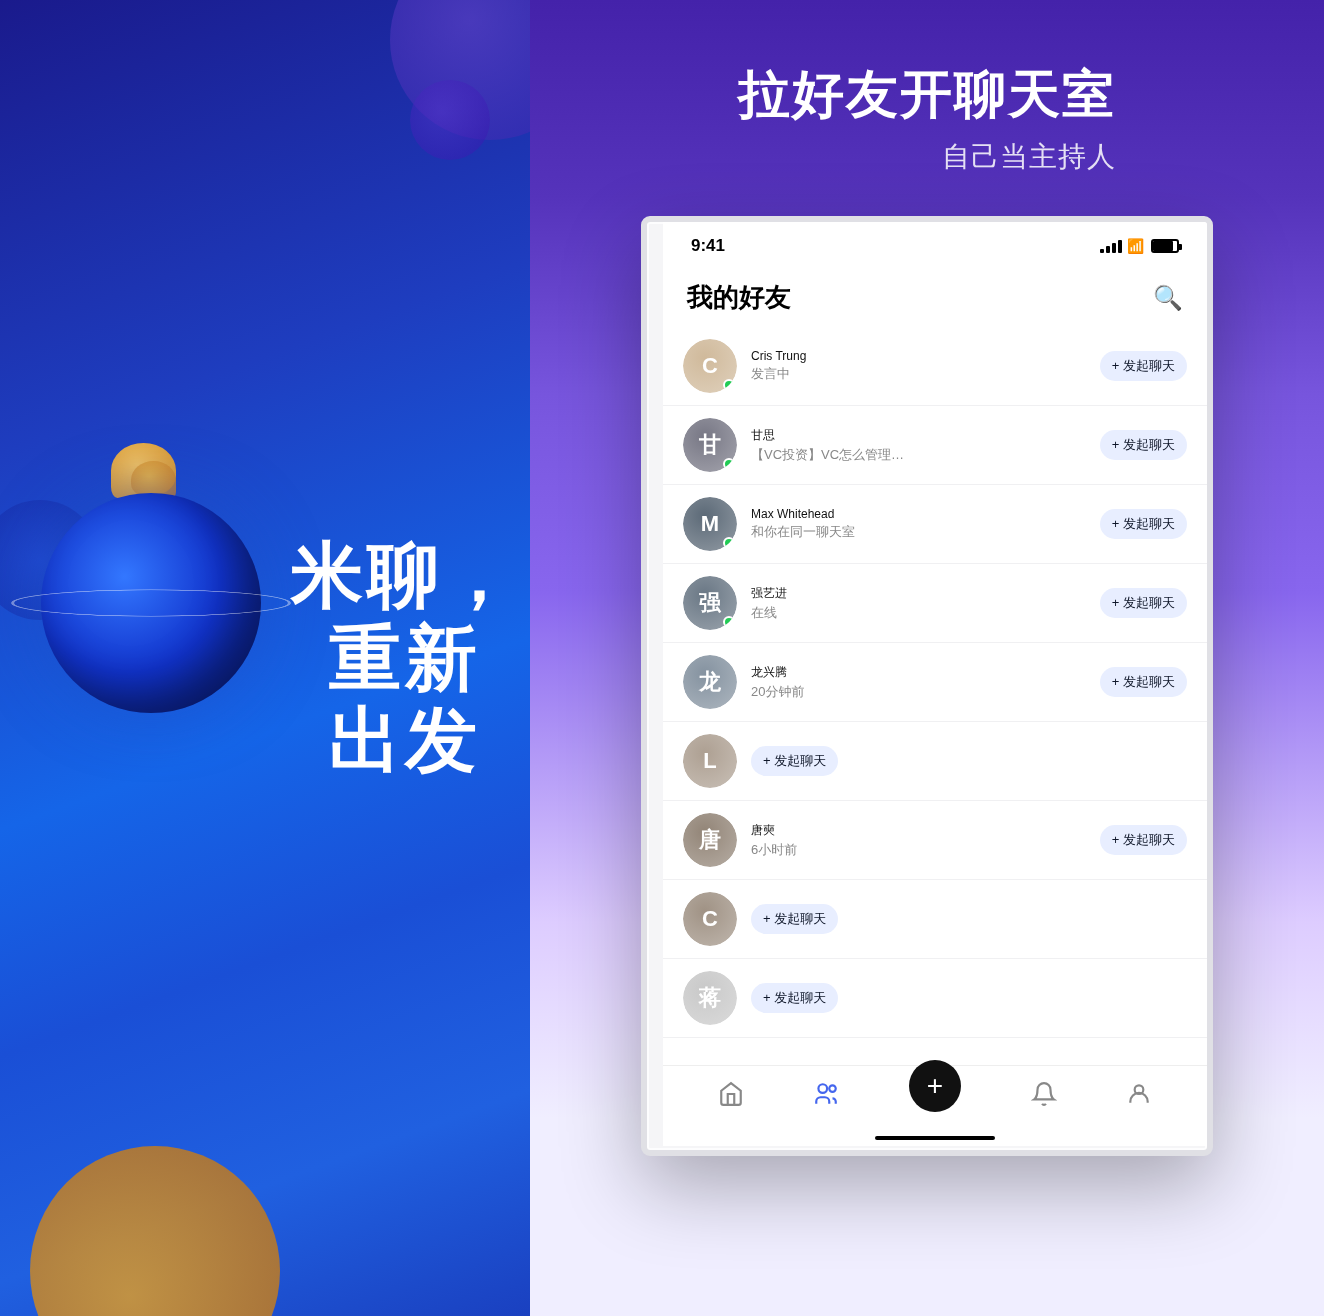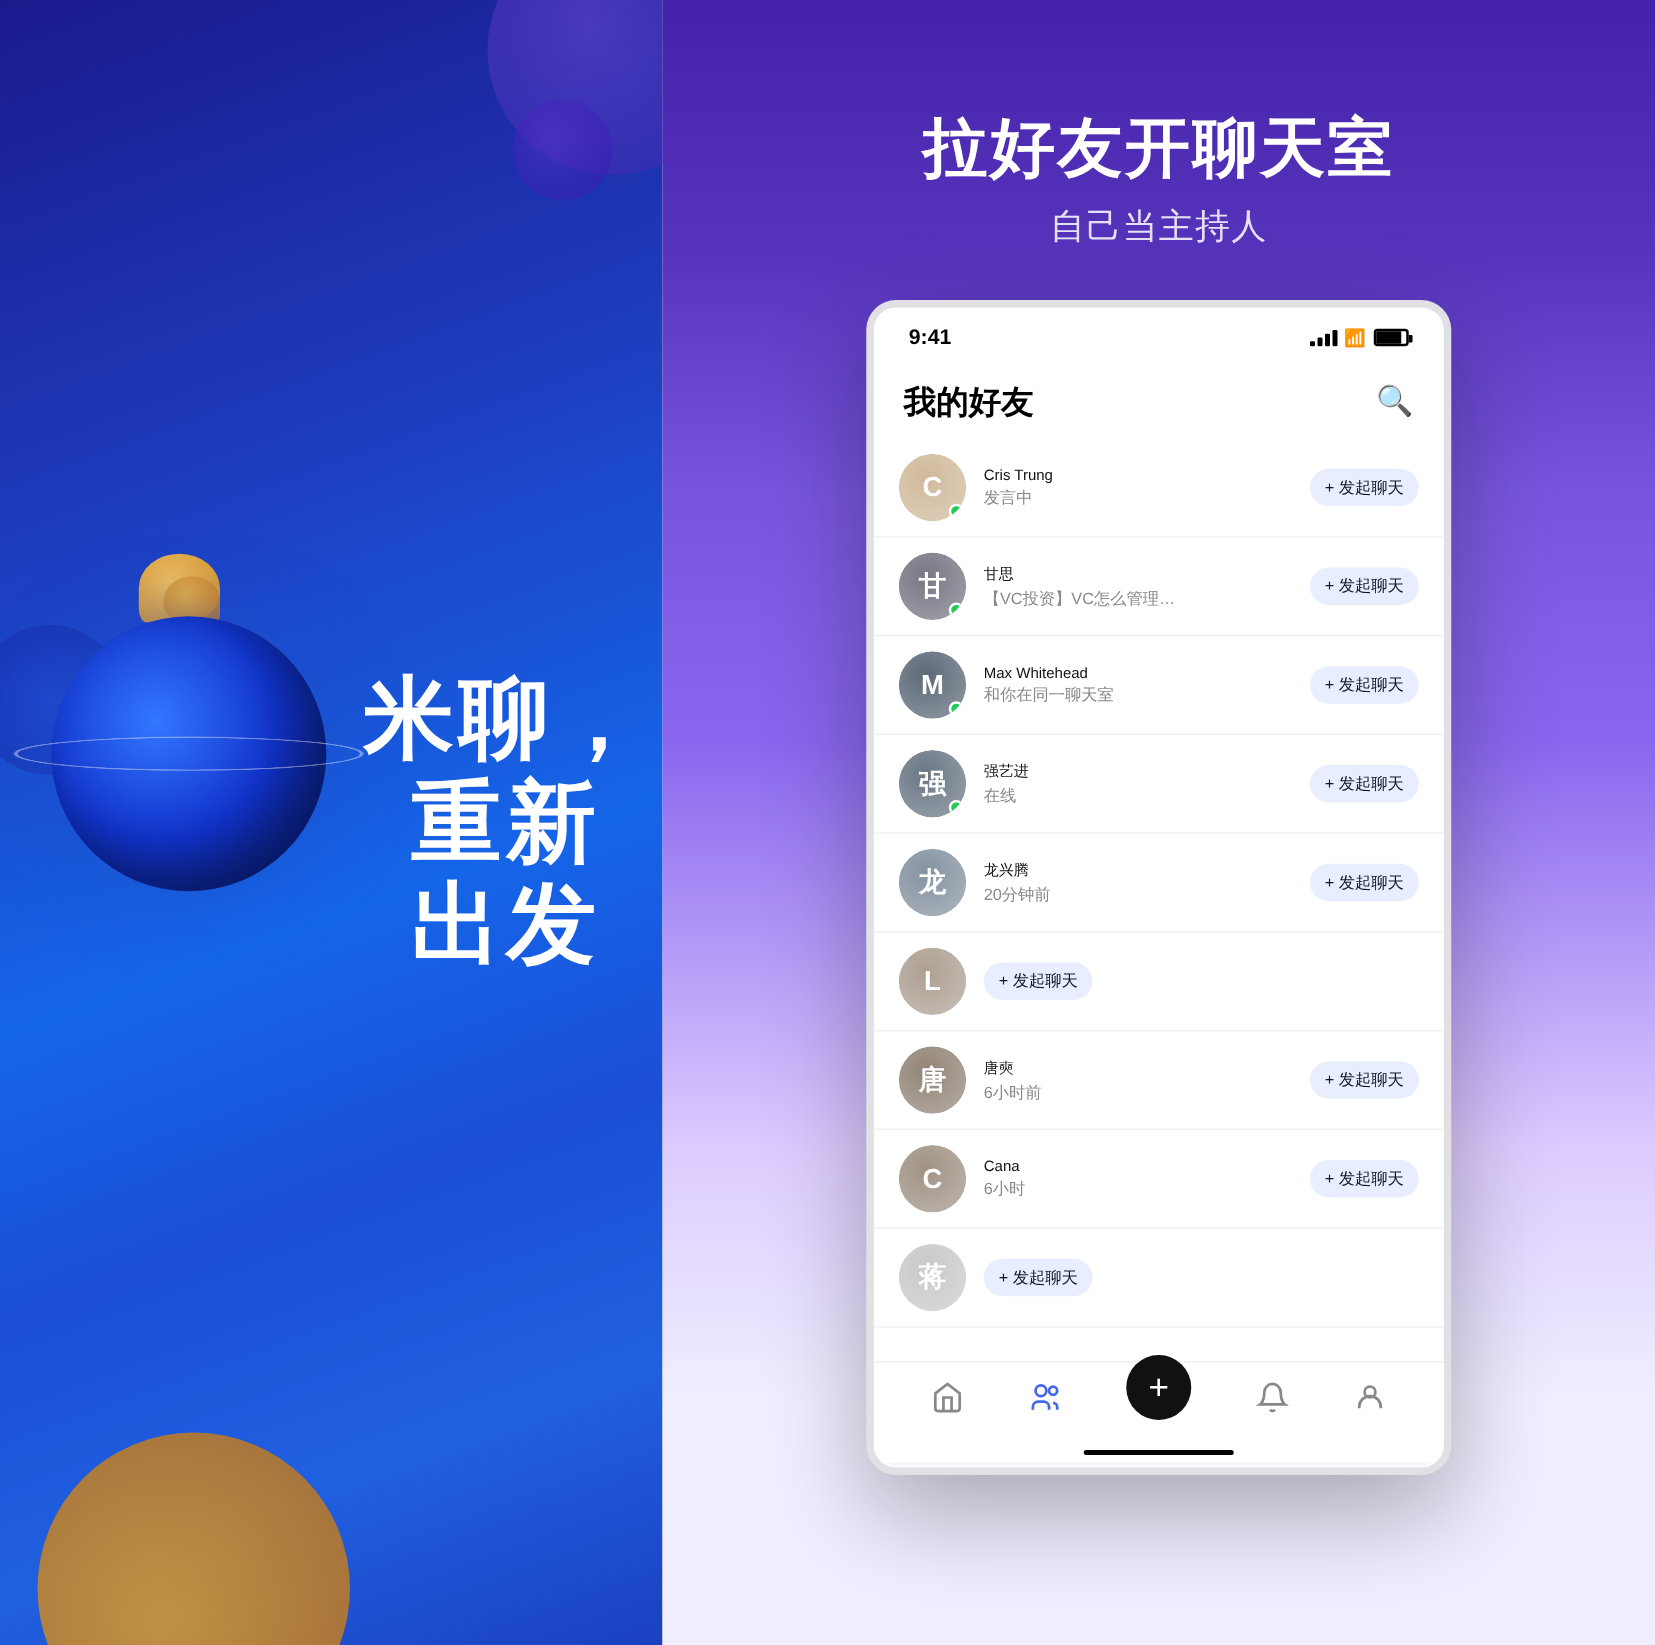--- a/index.html
+++ b/index.html
@@ -151,51 +151,52 @@
       height: 1316px;
       background: linear-gradient(180deg, #4422aa 0%, #5533bb 15%, #7755dd 30%, #8866ee 45%, #ddccff 70%, #f0eeff 85%);
       position: relative;
       display: flex;
       flex-direction: column;
       align-items: center;
       overflow: hidden;
     }
 
     .right-panel-header {
-      text-align: center;
-      padding: 84px 20px 20px;
+      text-align: right;
+      padding: 60px 20px 20px;
       z-index: 2;
     }
 
     .right-panel-header .title-main {
       font-size: 52px;
       font-weight: 700;
       color: white;
       letter-spacing: 2px;
     }
 
     .right-panel-header .title-sub {
       font-size: 28px;
       color: rgba(255,255,255,0.85);
       margin-top: 8px;
       letter-spacing: 1px;
     }
 
     
     .phone-mockup {
-      width: 468px;
+      width: 572px;
       height: 940px;
       background: #f5f5f7;
-      border-radius: 24px;
+      border-radius: 9px;
       border: 6px solid #e0e0e5;
       box-shadow: 0 30px 80px rgba(0,0,0,0.3), inset 0 0 0 2px rgba(255,255,255,0.8);
       overflow: hidden;
       position: relative;
       z-index: 3;
       margin-top: 20px;
+      padding-left: 16px;
     }
 
     .phone-status-bar {
       display: flex;
       justify-content: space-between;
       align-items: center;
       padding: 14px 28px 8px;
       background: white;
     }
 
@@ -528,24 +529,20 @@
             <div class="friend-info">
               <div class="friend-name">唐奭</div>
               <div class="friend-status">6小时前</div>
             </div>
             <button class="chat-btn">+ 发起聊天</button>
           </div>
           <div class="friend-item">
             <div class="friend-avatar">
               <div class="avatar-placeholder" style="background: radial-gradient(circle at 40% 35%, rgba(136, 119, 102, 0.8), rgba(136, 119, 102, 0.533));">C</div>
             </div>
-            <div class="friend-info">
-              <div class="friend-name">Cana</div>
-              <div class="friend-status">6小时</div>
-            </div>
             <button class="chat-btn">+ 发起聊天</button>
           </div>
           <div class="friend-item">
             <div class="friend-avatar">
               <div class="avatar-placeholder" style="background: radial-gradient(circle at 40% 35%, rgba(187, 187, 187, 0.8), rgba(187, 187, 187, 0.533));">蒋</div>
             </div>
             <button class="chat-btn">+ 发起聊天</button>
           </div>
         </div>
 

